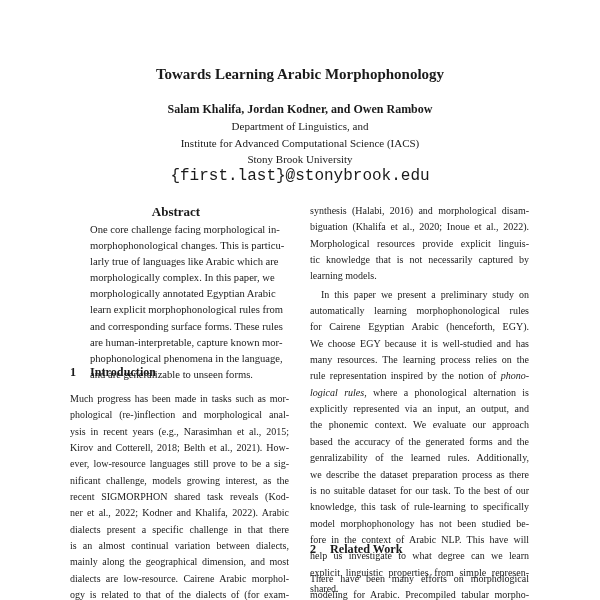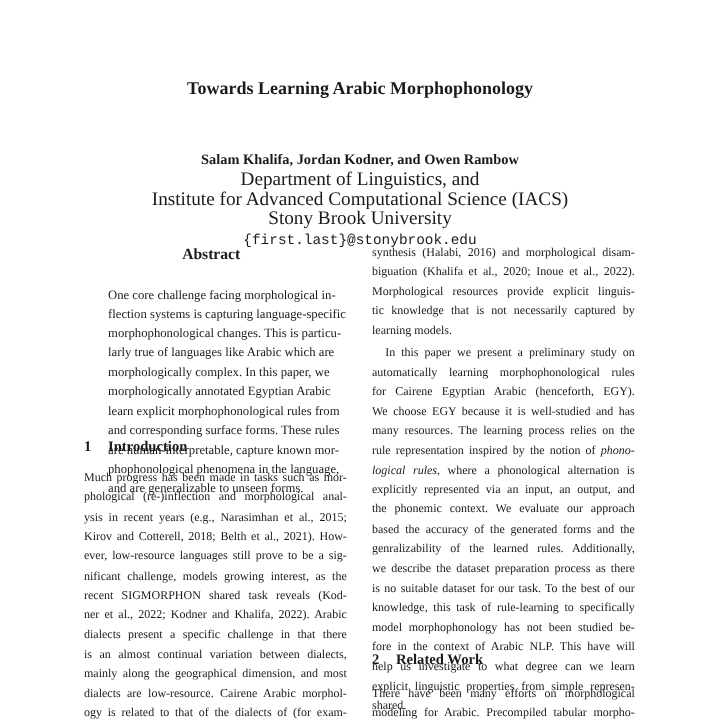--- a/index.html
+++ b/index.html
@@ -2,29 +2,29 @@
 <html><head>
 <meta charset="utf-8">
 <style>
   html, body { margin: 0; padding: 0; background: #ffffff; }
   body { width: 600px; height: 600px; overflow: hidden; position: relative;
          font-family: "Liberation Serif", serif; color: #1a1a1a; }
   .page { position: absolute; left: 0; top: 0; width: 600px; height: 600px; }
   .title { position: absolute; top: 64px; left: 0; width: 600px; text-align: center;
            font-weight: bold; font-size: 15px; line-height: 20px; }
   .header-block { position: absolute; top: 101px; left: 0; width: 600px; text-align: center; }
-  .authors { font-weight: bold; font-size: 12px; line-height: 17px; margin-top: 24px; }
-  .aff { font-size: 16px; line-height: 16.5px; }
-  .email { font-family: "Liberation Mono", monospace; font-size: 12px; line-height: 17px; }
+  .authors { font-weight: bold; font-size: 12px; line-height: 17px; }
+  .aff { font-size: 11px; line-height: 16.5px; }
+  .email { font-family: "Liberation Mono", monospace; font-size: 16px; line-height: 17px; }
   .col { position: absolute; font-size: 10px; line-height: 16.35px; text-align: justify; }
   .line { display: block; text-align: justify; text-align-last: justify; white-space: nowrap; }
   .line.last { text-align-last: left; }
   .abstract-head { position: absolute; top: 203px; left: 80px; width: 192px; text-align: center;
                    font-weight: bold; font-size: 13px; line-height: 17px; }
-  .abstract { left: 90px; top: 239px; width: 182px; font-size: 10.6px; line-height: 16.1px; }
+  .abstract { left: 90px; top: 222px; width: 182px; font-size: 10.6px; line-height: 16.1px; }
   .sec-head { position: absolute; font-weight: bold; font-size: 12.2px; line-height: 17px; }
   .sec-head .num { display: inline-block; width: 20px; }
   .left-body { left: 70px; top: 391px; width: 219px; }
   .right-top { left: 310px; top: 203px; width: 219px; }
   .right-body2 { left: 310px; top: 571px; width: 219px; }
   .indent { text-indent: 11px; }
   em { font-style: italic; }
 </style>
 </head>
 <body>
@@ -37,21 +37,20 @@
     <div class="authors">Salam Khalifa, Jordan Kodner, and Owen Rambow</div>
     <div class="aff">Department of Linguistics, and</div>
     <div class="aff">Institute for Advanced Computational Science (IACS)</div>
     <div class="aff">Stony Brook University</div>
     <div class="email">{first.last}@stonybrook.edu</div>
   </div>
 
   <div class="abstract-head">Abstract</div>
   <div class="col abstract">
     <span class="line">One core challenge facing morphological in-</span>
-    <span class="line">flection systems is capturing language-specific</span>
     <span class="line">morphophonological changes. This is particu-</span>
     <span class="line">larly true of languages like Arabic which are</span>
     <span class="line">morphologically complex.  In this paper, we</span>
     <span class="line">morphologically annotated Egyptian Arabic</span>
     <span class="line">learn explicit morphophonological rules from</span>
     <span class="line">and corresponding surface forms. These rules</span>
     <span class="line">are human-interpretable, capture known mor-</span>
     <span class="line">phophonological phenomena in the language,</span>
     <span class="line last">and are generalizable to unseen forms.</span>
   </div>

